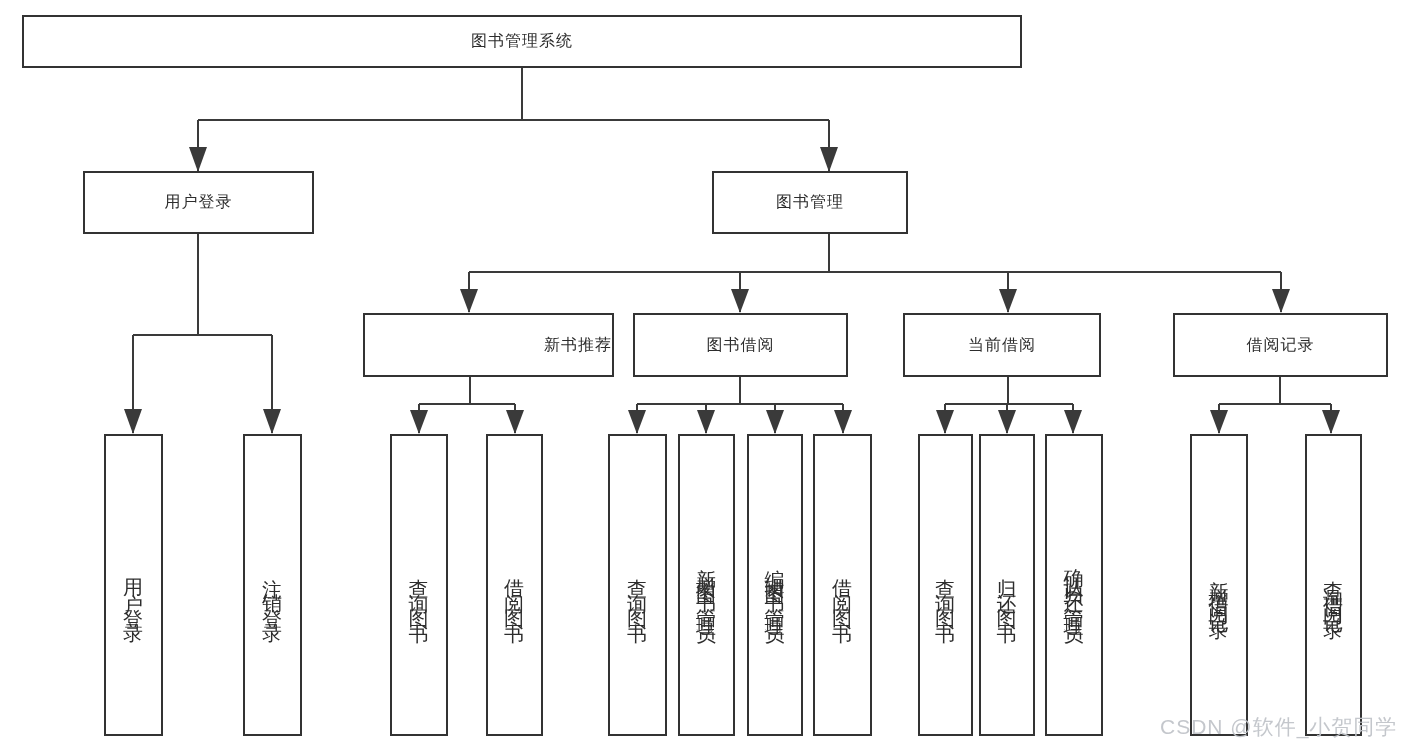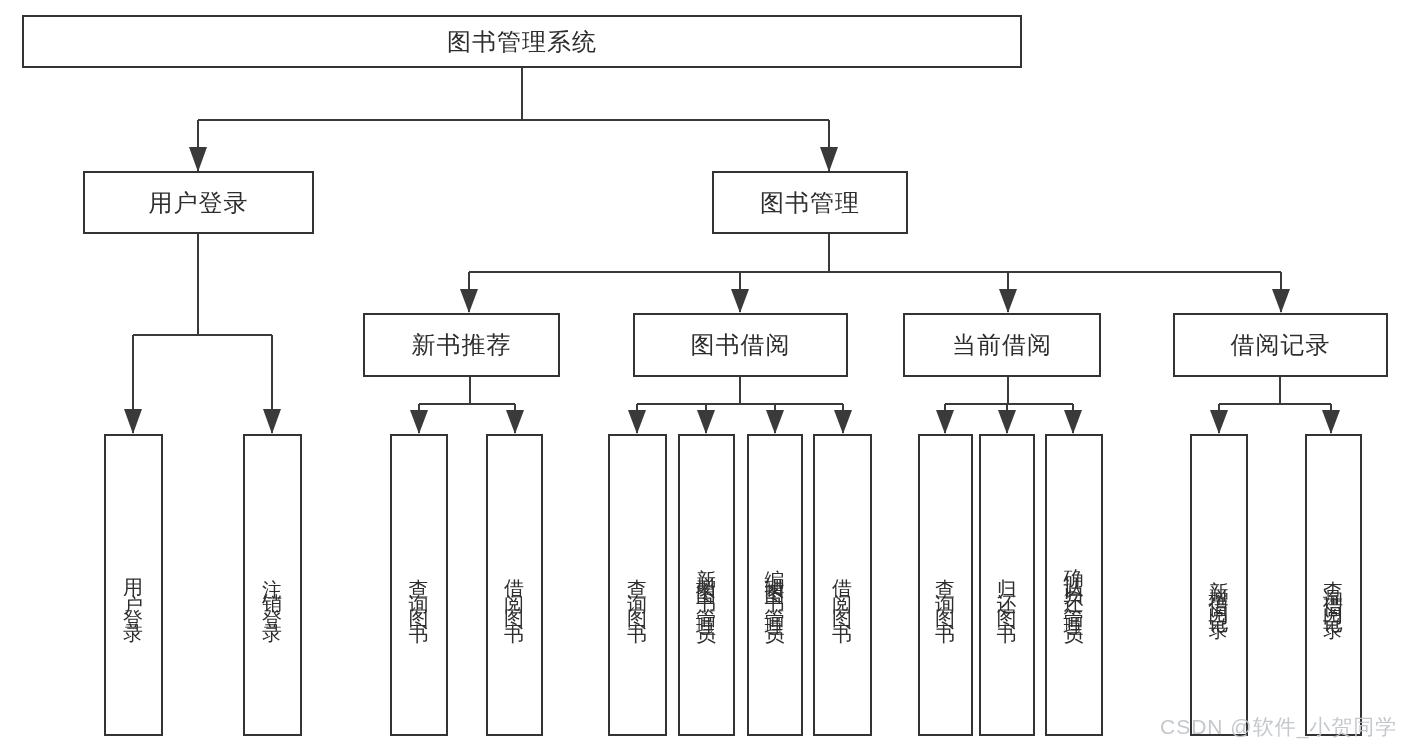--- a/index.html
+++ b/index.html
@@ -26,21 +26,21 @@
     box-sizing: border-box;
     background: #ffffff;
     border: 2px solid #333333;
     color: #2d2d2d;
     display: flex;
     align-items: center;
     justify-content: center;
     z-index: 2;
   }
   .node.h-label {
-    font-size: 24px;
+    font-size: 16px;
     letter-spacing: 1px;
     white-space: nowrap;
   }
   .node.root {
     border-width: 2px;
   }
   .leaf span {
     writing-mode: vertical-rl;
     text-orientation: mixed;
     font-size: 20px;
@@ -112,21 +112,21 @@
     <span>图书管理系统</span>
   </div>
 
   <div class="node h-label" style="left:83px; top:171px; width:231px; height:63px;">
     <span>用户登录</span>
   </div>
   <div class="node h-label" style="left:712px; top:171px; width:196px; height:63px;">
     <span>图书管理</span>
   </div>
 
-  <div class="node h-label" style="left:363px; top:313px; width:197px; height:64px;">
+  <div class="node h-label" style="left:363px; top:313px; width:251px; height:64px;justify-content:flex-end;">
     <span>新书推荐</span>
   </div>
   <div class="node h-label" style="left:633px; top:313px; width:215px; height:64px;">
     <span>图书借阅</span>
   </div>
   <div class="node h-label" style="left:903px; top:313px; width:198px; height:64px;">
     <span>当前借阅</span>
   </div>
   <div class="node h-label" style="left:1173px; top:313px; width:215px; height:64px;">
     <span>借阅记录</span>

